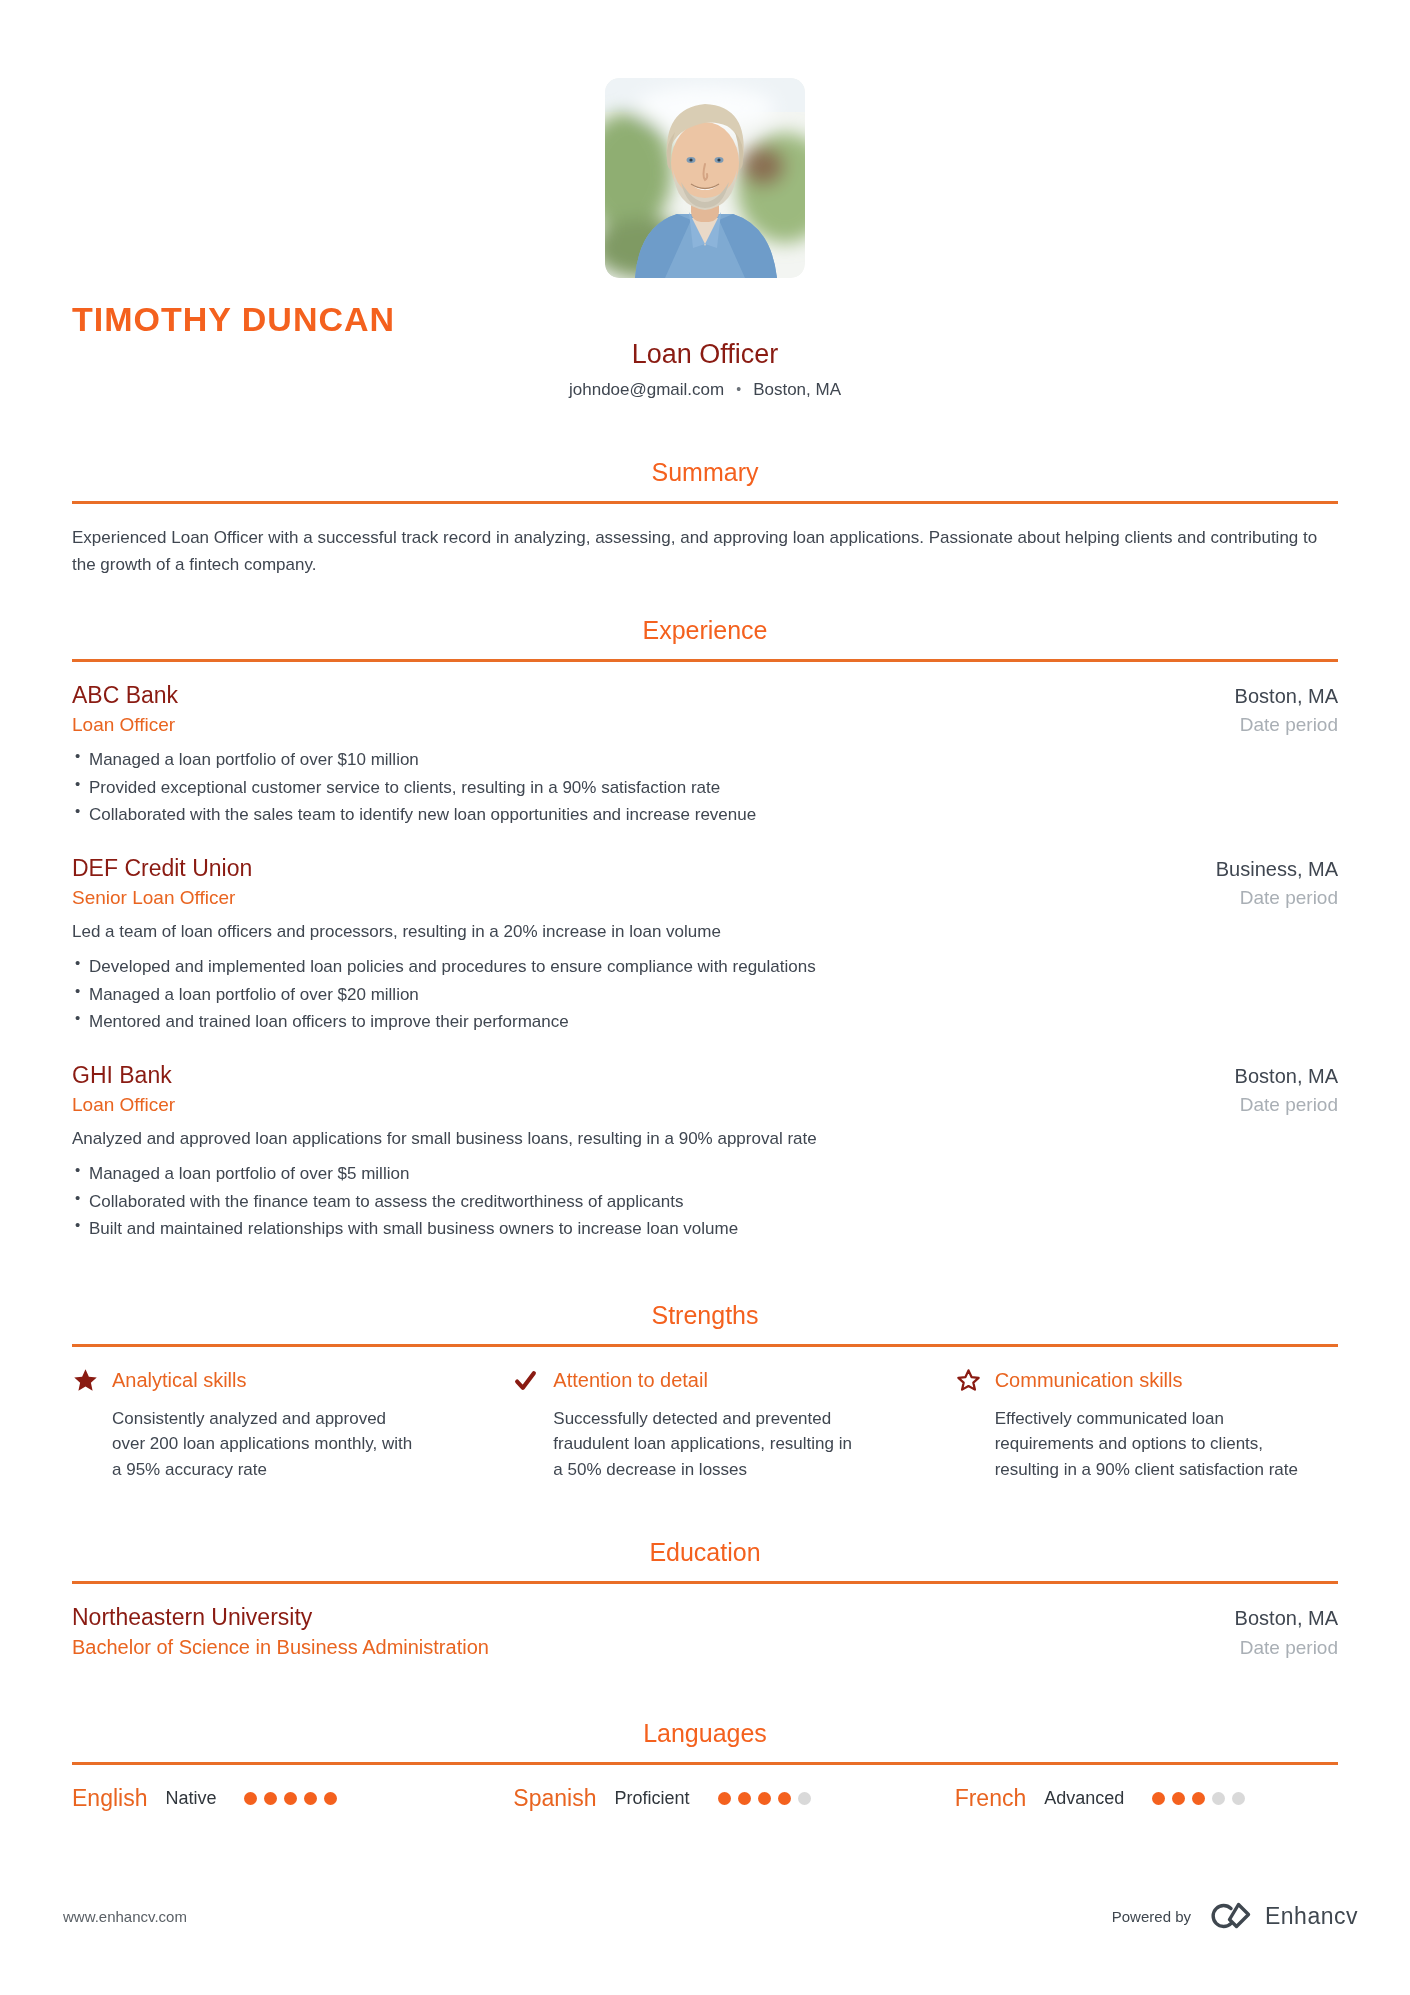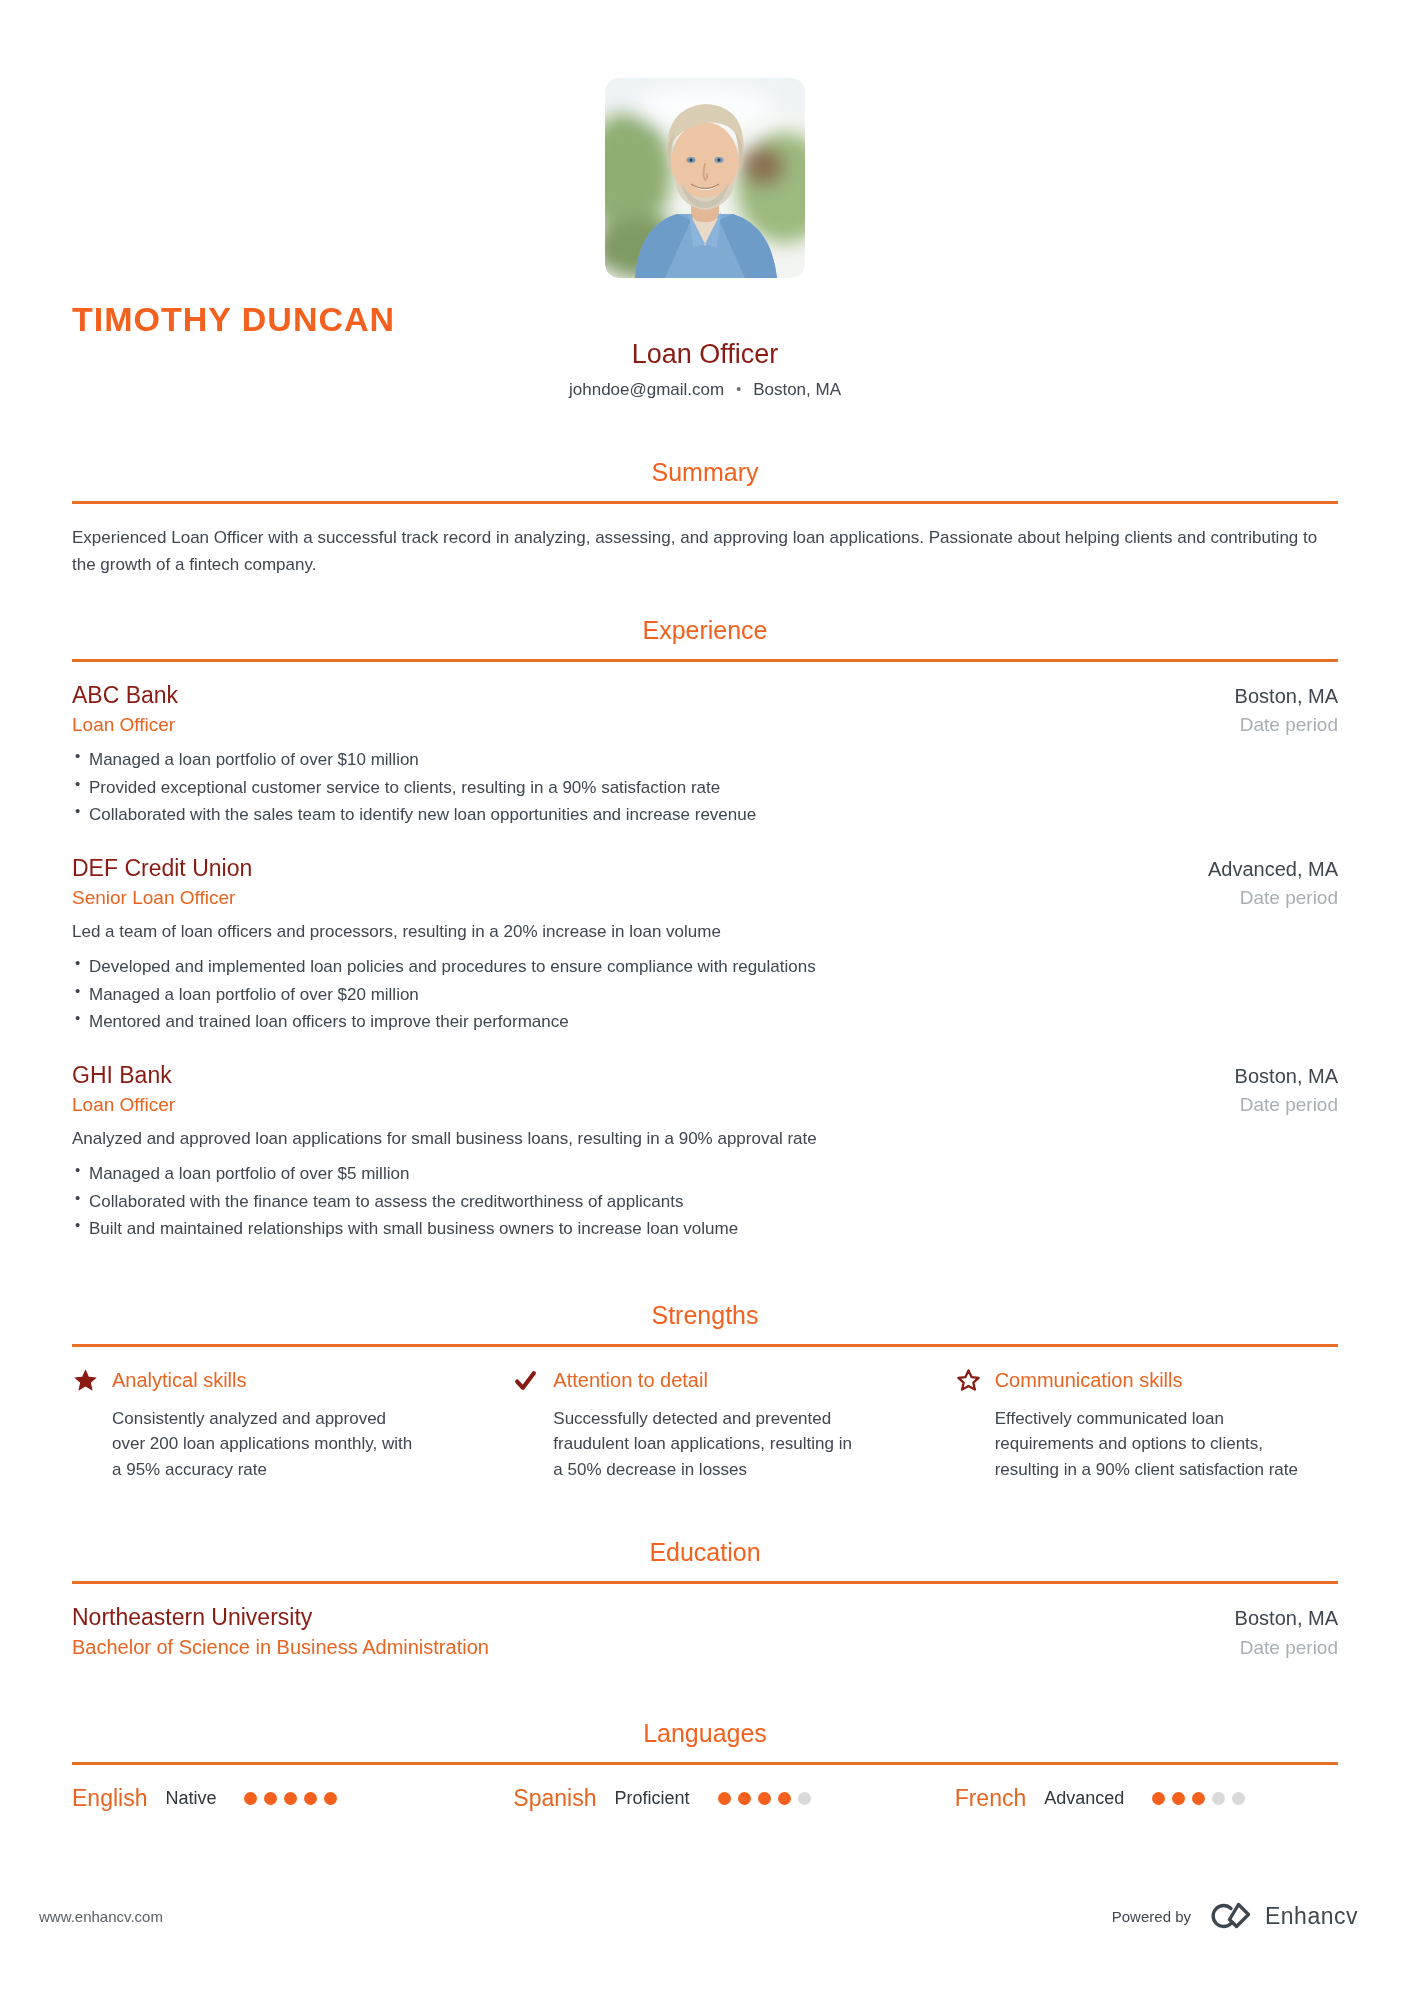--- a/index.html
+++ b/index.html
@@ -56,21 +56,21 @@
   .lang-row { display:flex; align-items:center; }
   .lang-name { color:#E96420; font-size:23px; }
   .lang-level { font-size:18px; color:#30363C; margin-left:18px; }
   .lang-dots { display:flex; gap:7px; margin-left:28px; }
   .dot { width:13px; height:13px; border-radius:50%; display:inline-block; }
   .dot.filled { background:#F4611E; }
   .dot.empty { background:#D9D9D9; }
 
   
   .footer {
-    position:absolute; left:39px; right:52px; bottom:62px;
+    position:absolute; left:63px; right:52px; bottom:62px;
     display:flex; justify-content:space-between; align-items:center;
   }
   .site-link { font-size:15px; color:#5A6066; text-decoration:none; }
   .powered { display:flex; align-items:center; gap:14px; color:#3F474F; }
   .powered-by { font-size:15px; }
   .brand-name { font-size:23px; letter-spacing:0.5px; color:#3F474F; }
   .brand-logo { display:flex; align-items:center; }
 </style>
 </head>
 <body>
@@ -155,21 +155,21 @@
       <ul class="bullets">
         <li>Managed a loan portfolio of over $10 million</li>
         <li>Provided exceptional customer service to clients, resulting in a 90% satisfaction rate</li>
         <li>Collaborated with the sales team to identify new loan opportunities and increase revenue</li>
       </ul>
     </div>
 
     <div class="entry">
       <div class="entry-row">
         <div class="company">DEF Credit Union</div>
-        <div class="location">Advanced, MA</div>
+        <div class="location">Business, MA</div>
       </div>
       <div class="entry-row">
         <div class="role">Senior Loan Officer</div>
         <div class="period">Date period</div>
       </div>
       <div class="entry-desc">Led a team of loan officers and processors, resulting in a 20% increase in loan volume</div>
       <ul class="bullets">
         <li>Developed and implemented loan policies and procedures to ensure compliance with regulations</li>
         <li>Managed a loan portfolio of over $20 million</li>
         <li>Mentored and trained loan officers to improve their performance</li>

